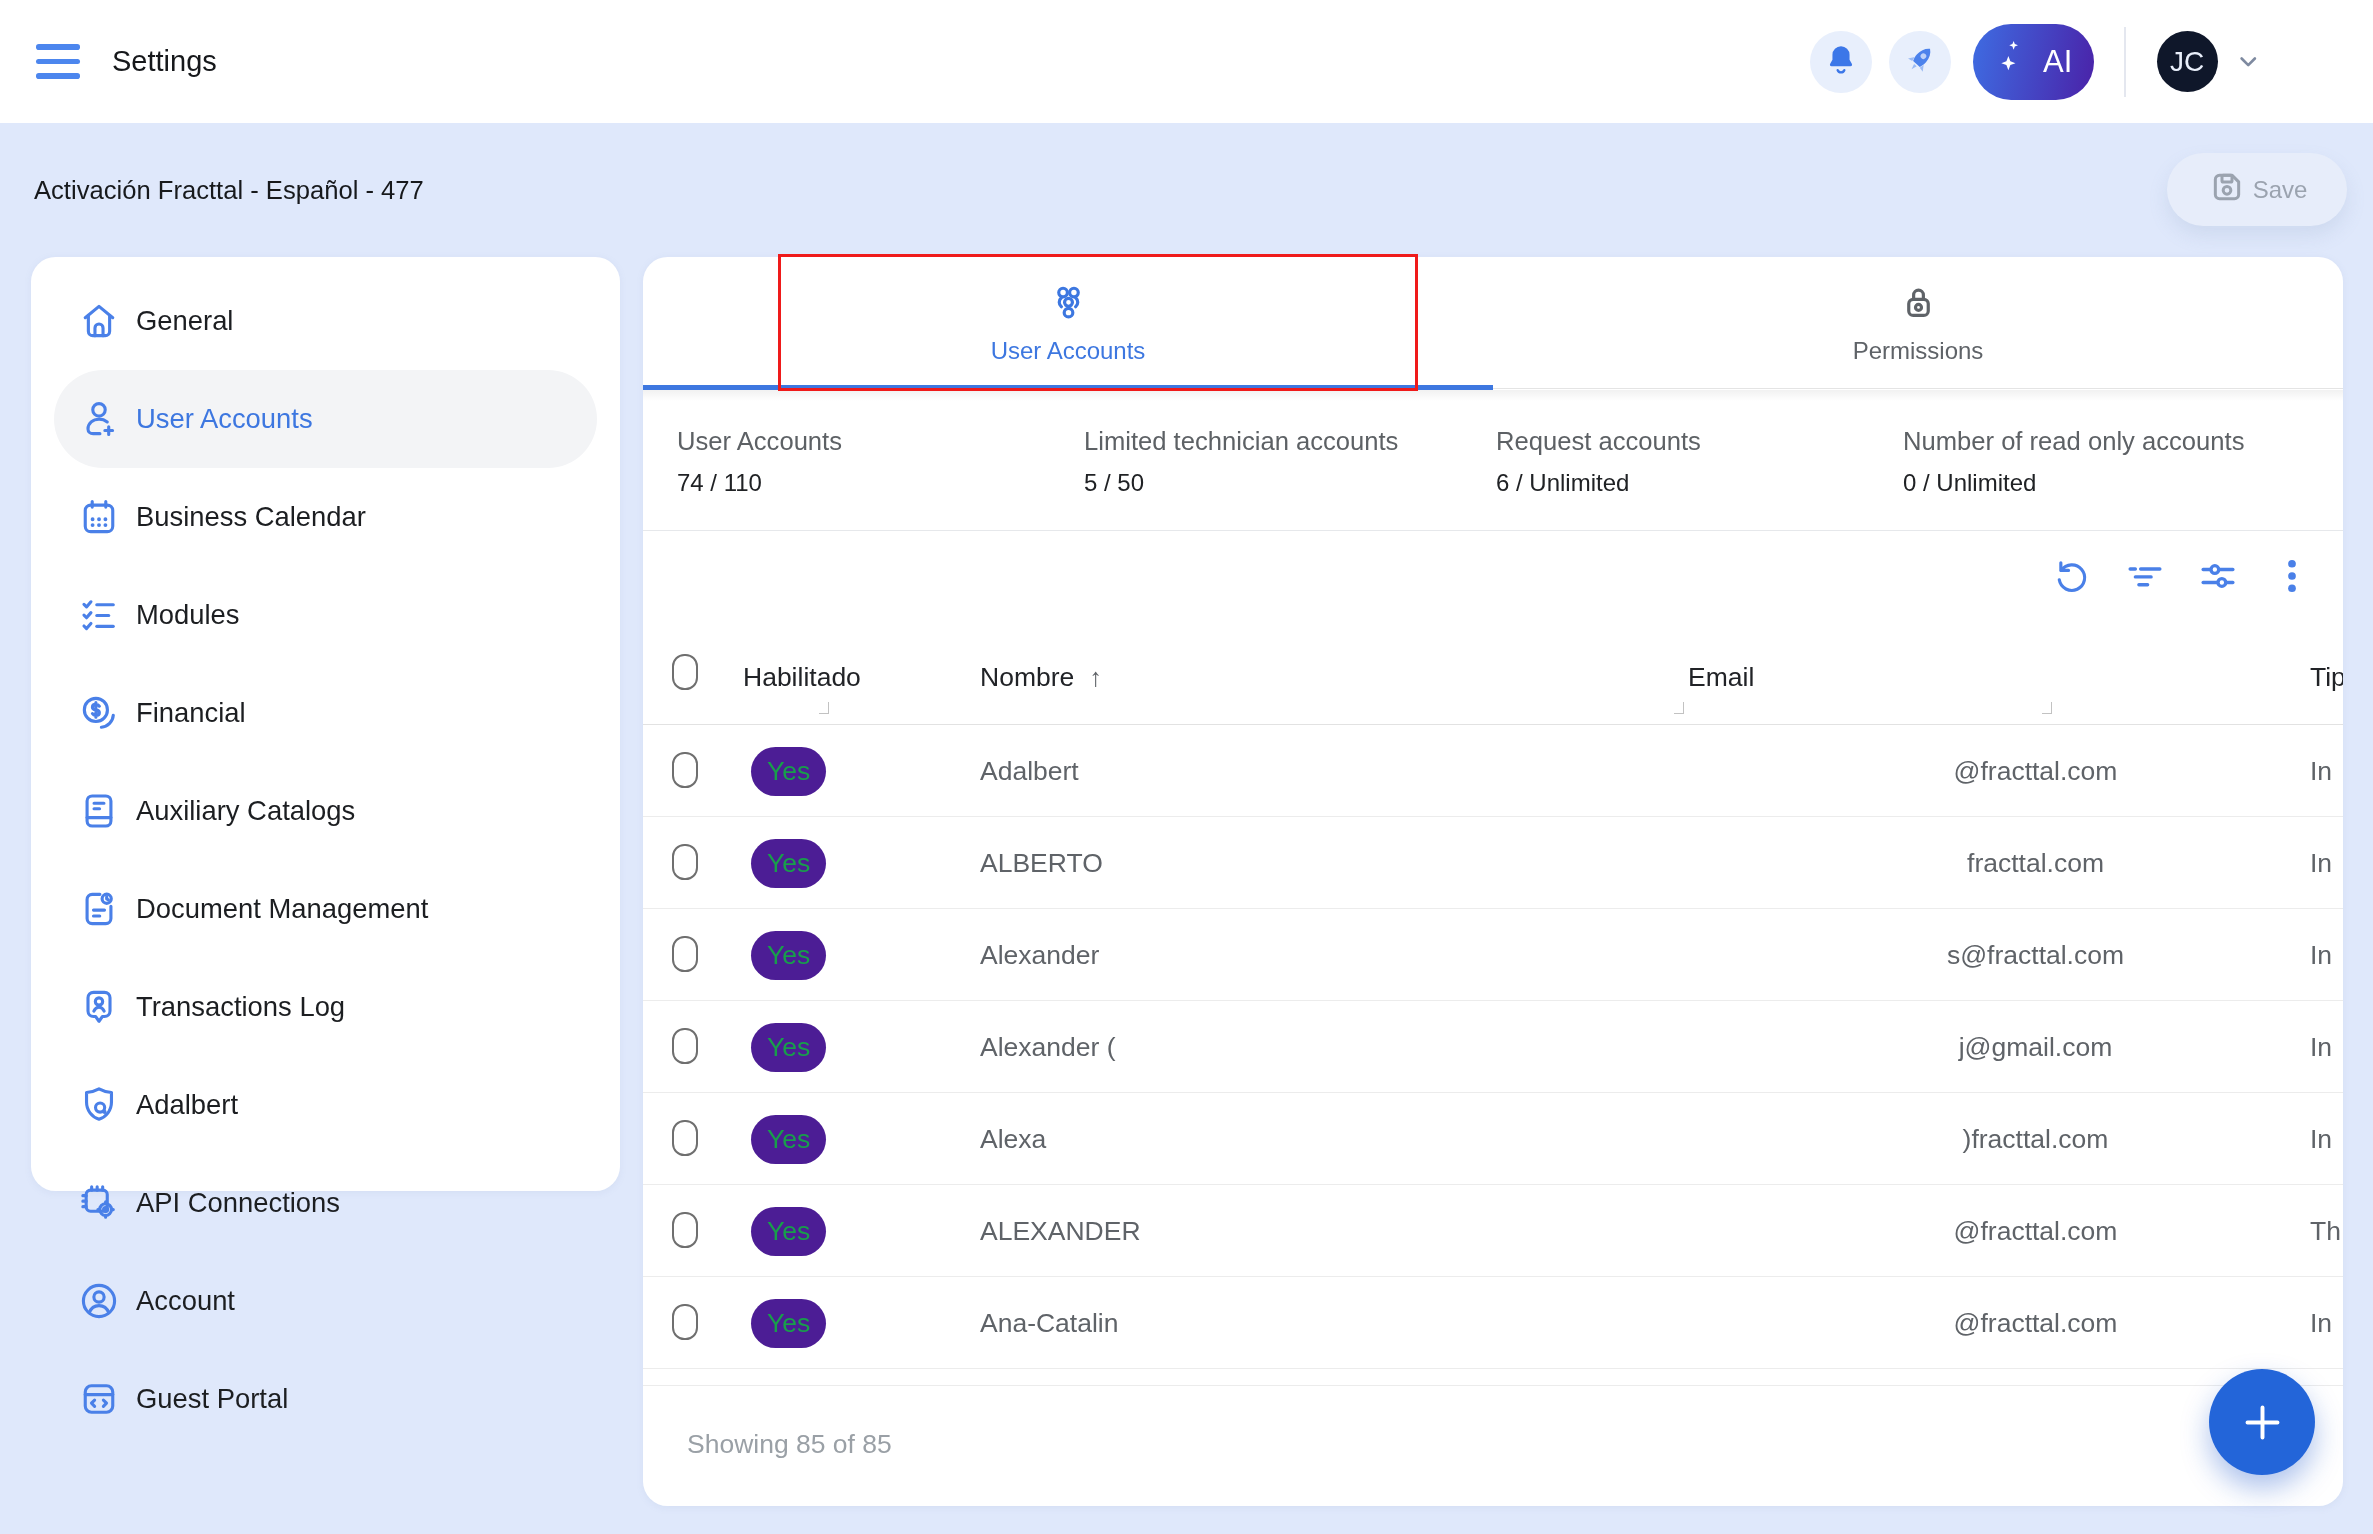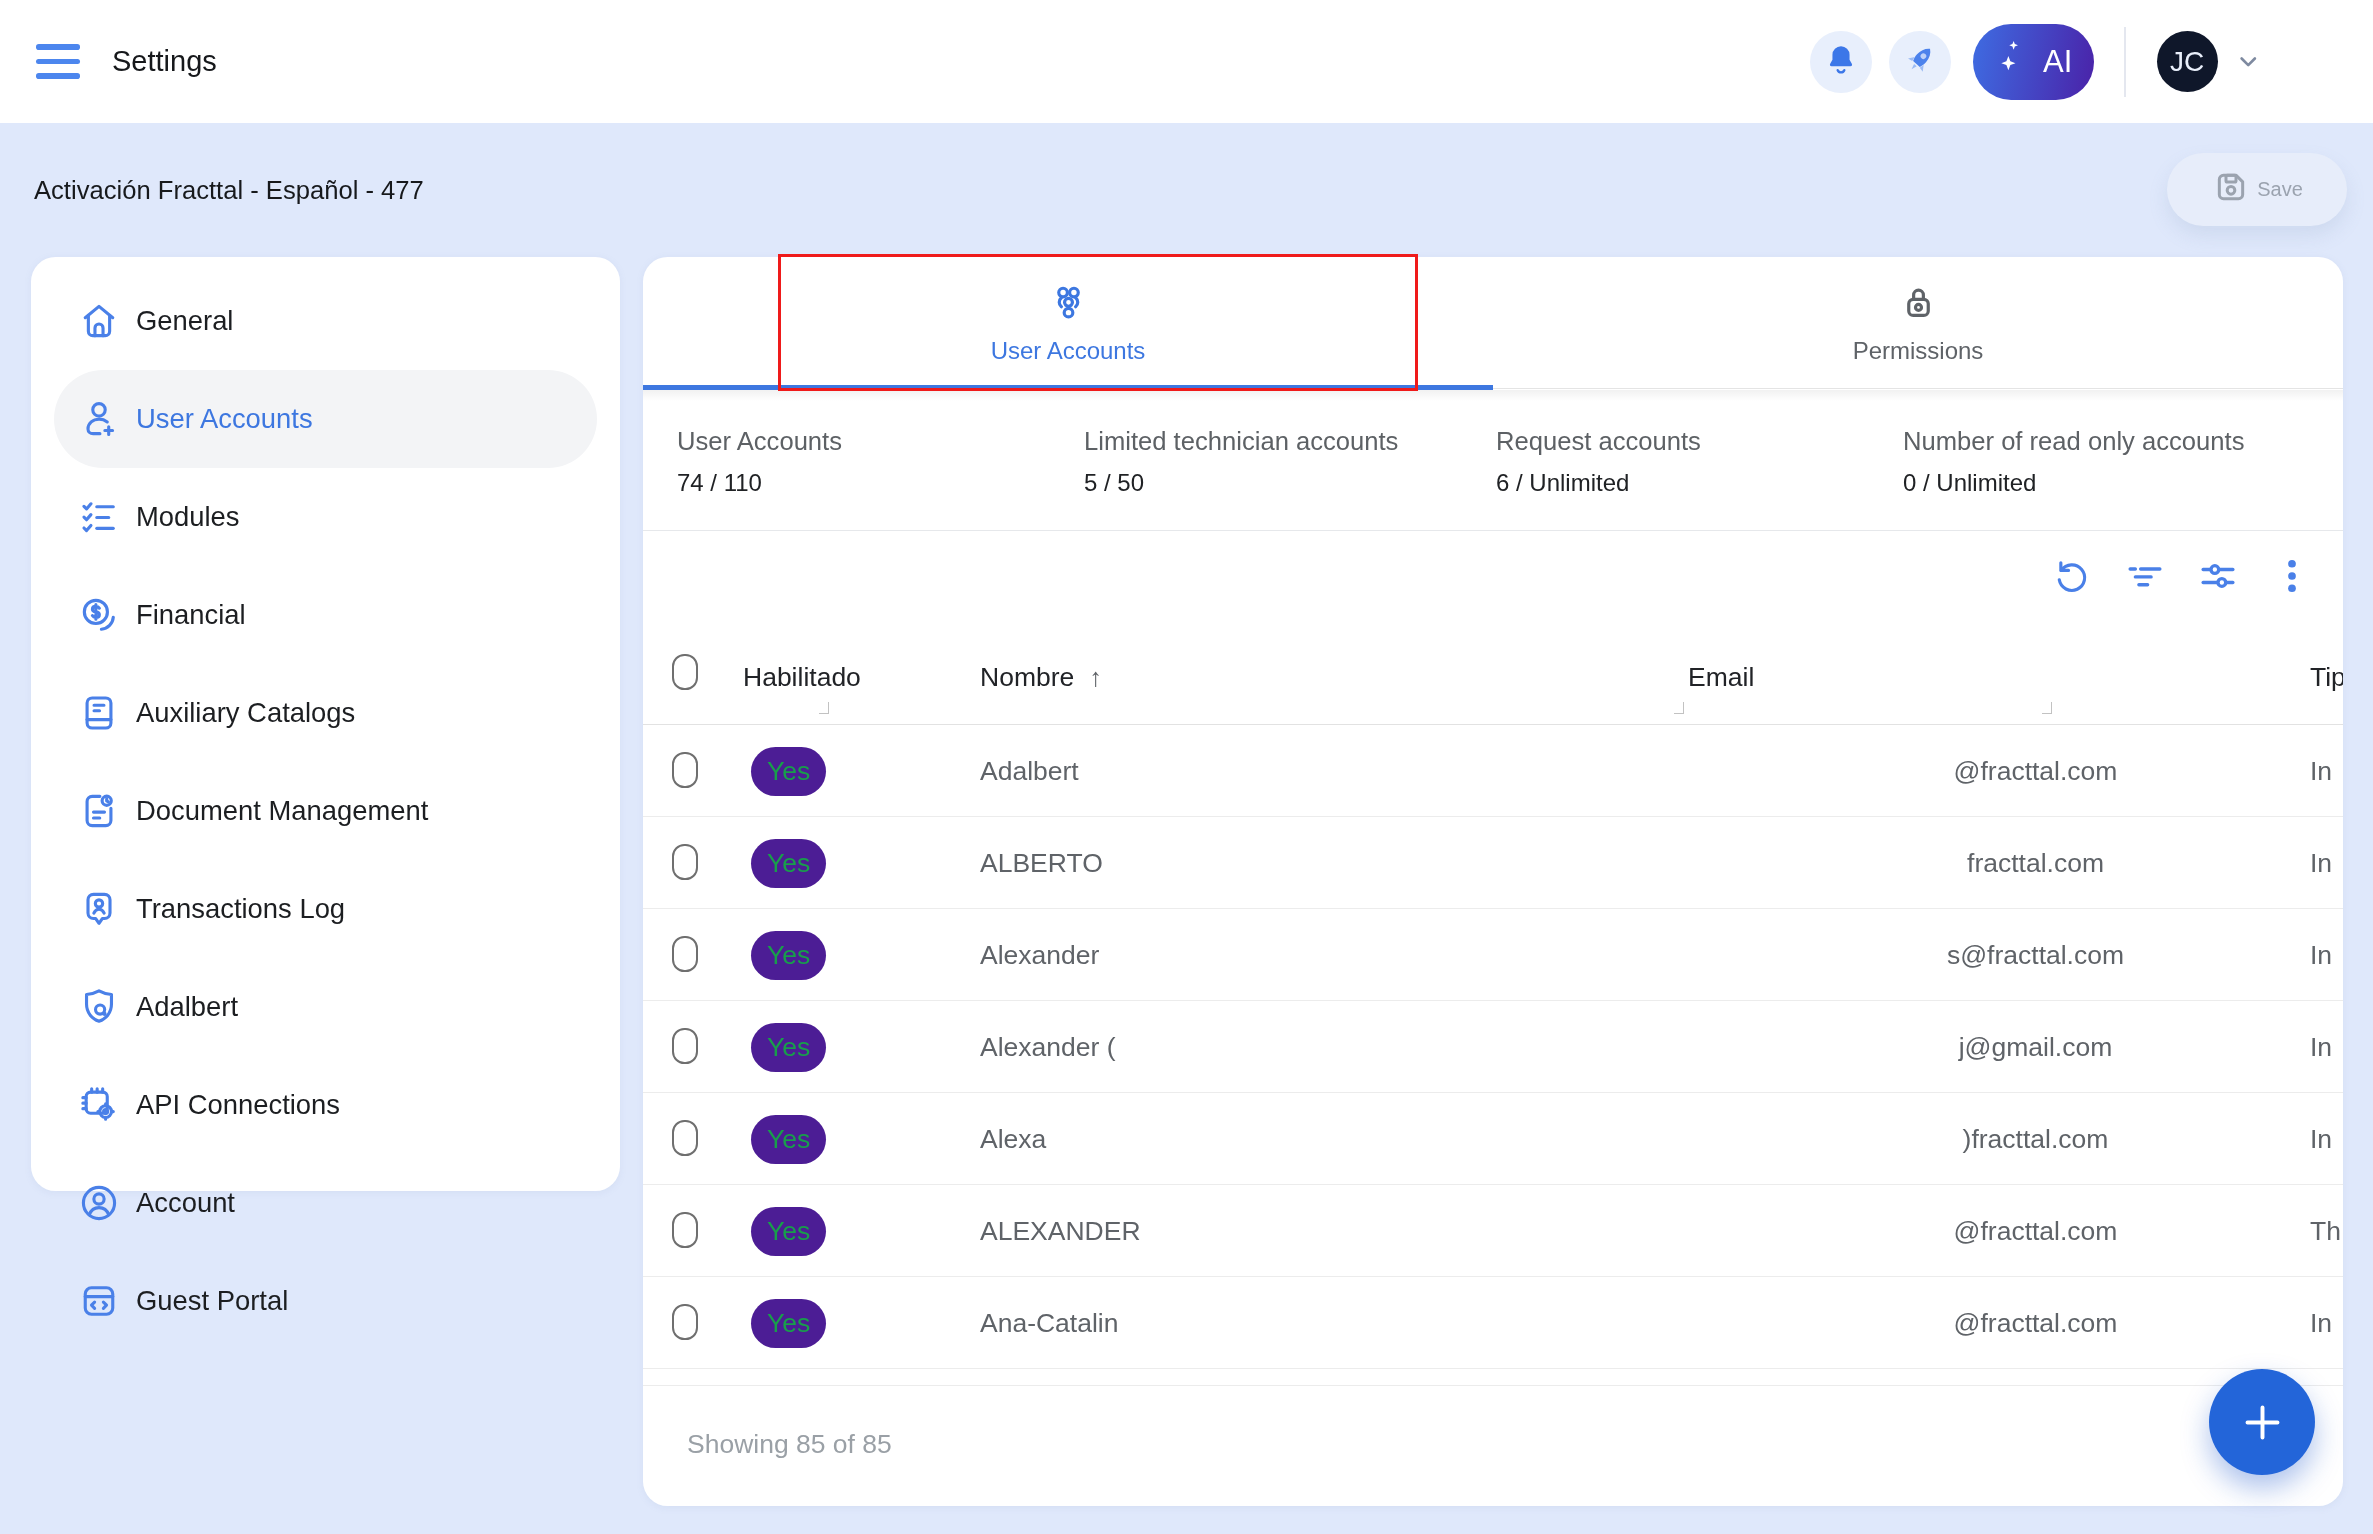--- a/index.html
+++ b/index.html
@@ -23,21 +23,21 @@
   .vdiv { width:1.9px; height:70px; background:#e4e7ef; margin:0 13.2px; }
   .avatar { width:61px; height:61px; border-radius:50%; background:#0f172a; color:#e9effb;
             display:flex; align-items:center; justify-content:center; font-size:28px; font-weight:500; cursor:pointer; }
   .chev { color:#7e8aa0; cursor:pointer; display:flex; align-items:center; }
 
   
   .breadcrumb { position:absolute; left:34px; top:176px; font-size:25.6px; color:#17191c; }
   .save-btn { position:absolute; left:2167px; top:153px; width:180px; height:73px; border:none;
               border-radius:38px; background:#e7edfa; box-shadow:0 9.5px 19px rgba(120,140,180,.16);
               display:flex; align-items:center; justify-content:center; gap:6px;
-              color:#9ba3af; font-size:20px; cursor:default; }
+              color:#9ba3af; font-size:24px; cursor:default; }
 
   
   .card { position:absolute; background:#fff; border-radius:24.6px; box-shadow:0 1.9px 7.6px rgba(130,150,190,.10); }
 
   
   .sidebar { left:31px; top:257px; width:589px; height:934px; padding-top:15px; }
   .side-item { position:relative; height:98px; margin:0 23px; border-radius:49px;
                display:flex; align-items:center; padding-left:23px; cursor:pointer; }
   .side-item.selected { background:#f3f4f6; }
   .si-icon { width:44px; height:44px; margin-right:15px; color:#4a80e8; flex:none; }
@@ -189,20 +189,32 @@
       <span class="si-icon">
         <svg viewBox="0 0 24 24" fill="none" stroke="currentColor" stroke-width="1.7" stroke-linecap="round" stroke-linejoin="round">
           <circle cx="12" cy="7" r="3.4"></circle>
           <path d="M16.5 13.6a7.3 7.3 0 0 0-4.5-1.5c-3.3 0-6 2.2-6 5.3 0 1.6 1.2 2.6 2.8 2.6h3.7"></path>
           <path d="M17.3 16.2v4.2M15.2 18.3h4.2"></path>
         </svg>
       </span>
       <span class="side-label">User Accounts</span>
     </div>
 
+    <div class="side-item">
+      <span class="si-icon">
+        <svg viewBox="0 0 24 24" fill="none" stroke="currentColor" stroke-width="1.7" stroke-linecap="round" stroke-linejoin="round">
+          <rect x="4.5" y="5.5" width="15" height="14.5" rx="3"></rect>
+          <path d="M8.3 3.6v3M15.7 3.6v3"></path>
+          <g stroke-width="2.1">
+              <path d="M8.5 13.2h.01M12 13.2h.01M15.5 13.2h.01M8.5 16.4h.01M12 16.4h.01M15.5 16.4h.01"></path>
+            </g>
+        </svg>
+      </span>
+      <span class="side-label">Business Calendar</span>
+    </div>
 
     <div class="side-item">
       <span class="si-icon">
         <svg viewBox="0 0 24 24" fill="none" stroke="currentColor" stroke-width="1.7" stroke-linecap="round" stroke-linejoin="round">
           <path d="M3.8 6.2 5.2 7.6 7.6 4.8"></path>
             <path d="M10.8 6.4h9"></path>
           <path d="M3.8 12.1 5.2 13.5 7.6 10.7"></path>
             <path d="M10.8 12.3h6.5"></path>
           <path d="M3.8 18 5.2 19.4 7.6 16.6"></path>
             <path d="M10.8 18.2h9"></path>

